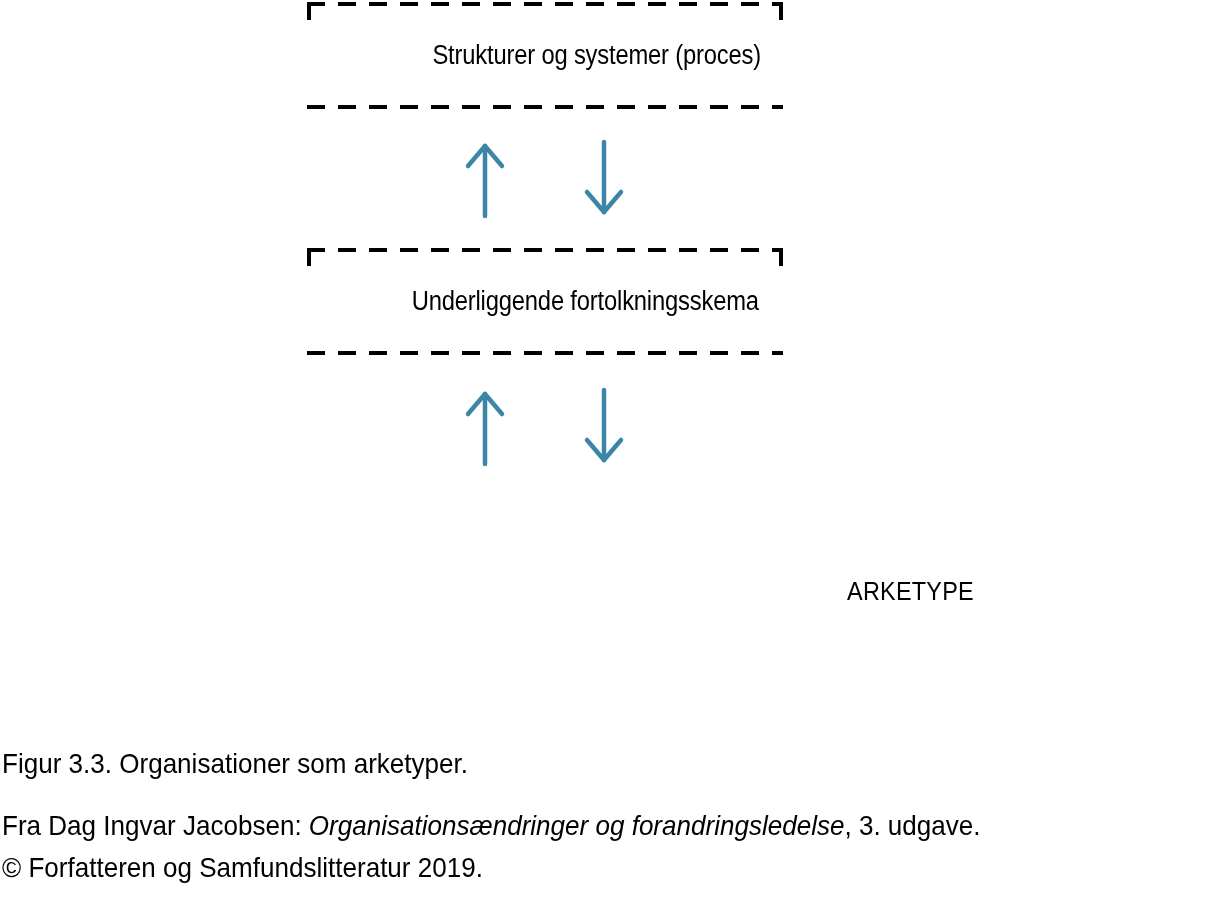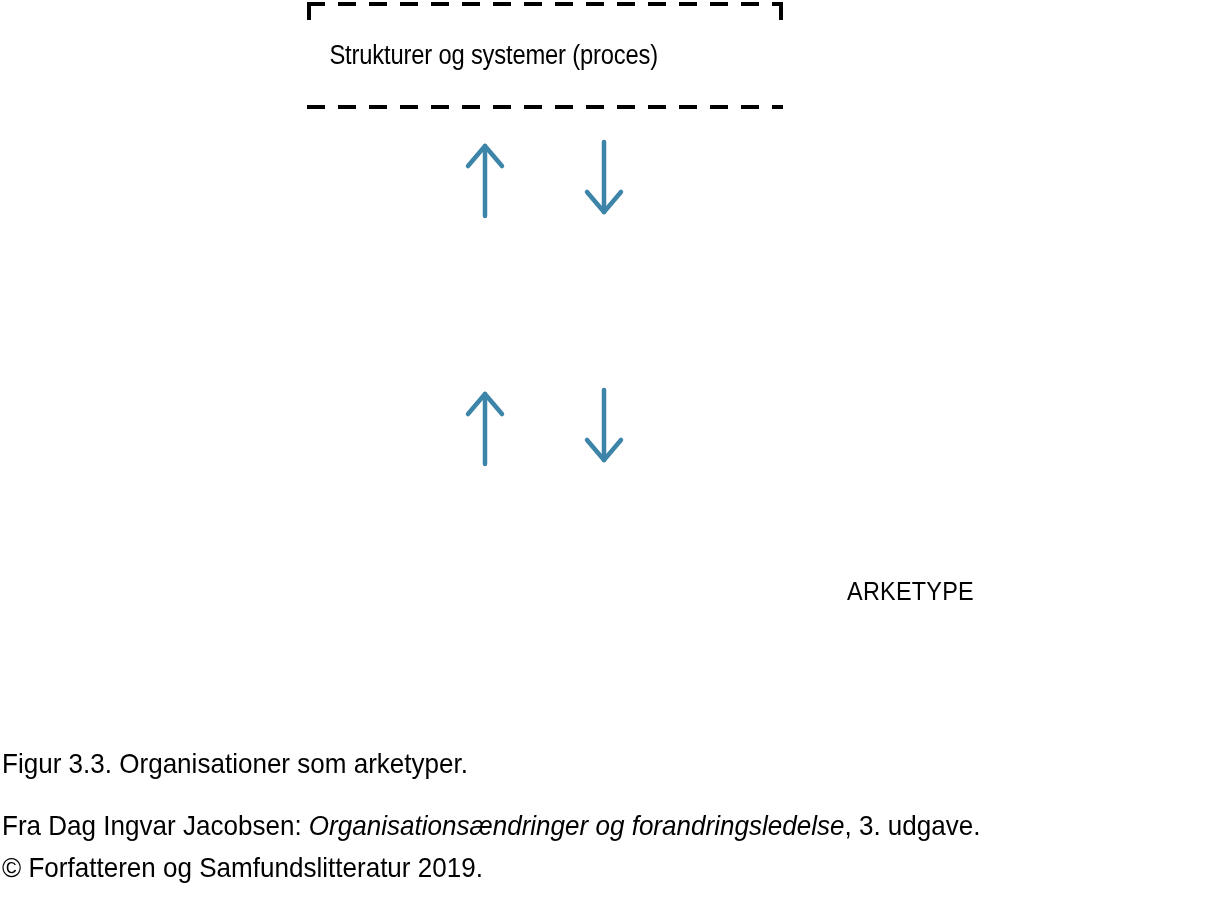--- a/index.html
+++ b/index.html
@@ -25,21 +25,21 @@
   }
 
   
   .arch-box {
     position: absolute;
     left: 307px;
     width: 476px;
     box-sizing: border-box;
     display: flex;
     align-items: center;
-    justify-content: flex-start;
+    justify-content: flex-end;
     background: transparent;
   }
   .arch-box .box-label {
     font-family: "Liberation Sans", sans-serif;
     font-size: 27px;
     font-weight: 400;
     letter-spacing: -0.2px;
     color: #000000;
     white-space: nowrap;
     transform: scaleX(0.88);
@@ -155,20 +155,27 @@
       </g>
     </svg>
     <svg class="arrow-svg" width="220" height="100" viewBox="0 0 220 100">
       <g stroke="#3d85a8" stroke-width="4.5" fill="none" stroke-linecap="round" stroke-linejoin="round">
         <line x1="164" y1="4" x2="164" y2="74"></line>
         <polyline points="147,54 164,74 181,54"></polyline>
       </g>
     </svg>
   </div>
 
+  <div class="arch-box" id="box-interpretation">
+    <span class="edge edge-top"></span>
+    <span class="edge edge-bottom"></span>
+    <span class="edge edge-left"></span>
+    <span class="edge edge-right"></span>
+    <span class="box-label">Underliggende fortolkningsskema</span>
+  </div>
 
   <div class="arrow-group" id="arrows-lower">
     <svg class="arrow-svg" width="220" height="100" viewBox="0 0 220 100">
       <g stroke="#3d85a8" stroke-width="4.5" fill="none" stroke-linecap="round" stroke-linejoin="round">
         <line x1="45" y1="78" x2="45" y2="8"></line>
         <polyline points="28,28 45,8 62,28"></polyline>
       </g>
     </svg>
     <svg class="arrow-svg" width="220" height="100" viewBox="0 0 220 100">
       <g stroke="#3d85a8" stroke-width="4.5" fill="none" stroke-linecap="round" stroke-linejoin="round">

